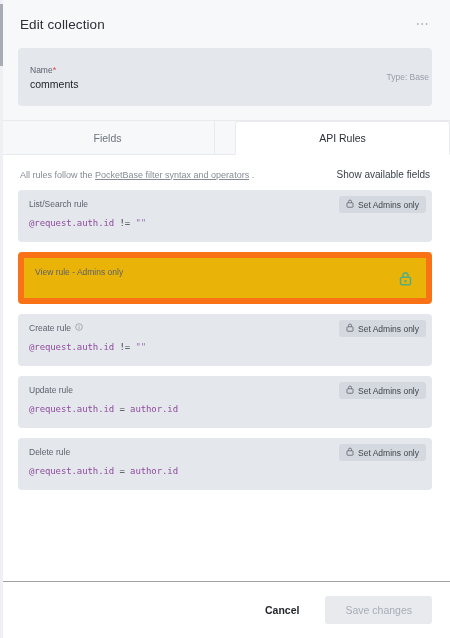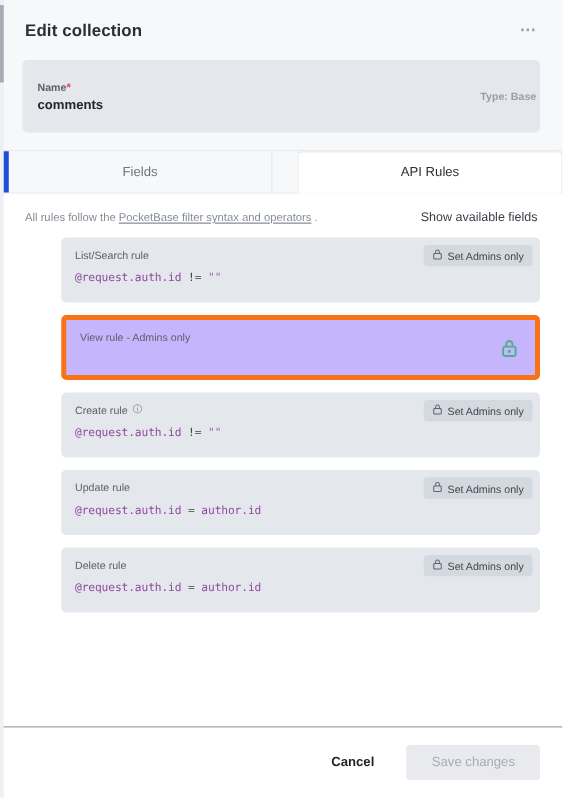--- a/index.html
+++ b/index.html
@@ -31,21 +31,20 @@
     left: 0; top: 4px;
     width: 3px; height: 62px;
     background: #a8adb5;
   }
 
   
   .header {
     background: #f7f8fa;
     border-bottom: 1px solid #e8eaed;
     padding: 0 0 14px 0;
-    font-weight: bold;
   }
   .header-bar {
     height: 48px;
     display: flex;
     align-items: center;
     padding: 0 16px 0 20px;
   }
   .header-title {
     font-size: 13.5px;
     color: #2c2f35;
@@ -101,21 +100,21 @@
   .tab {
     flex: 1;
     display: flex;
     align-items: center;
     justify-content: center;
     font-size: 10.5px;
     color: #6e747d;
     cursor: pointer;
     border-right: 1px solid #e8eaed;
   }
-  .tab:first-child { border-left: 7px solid #1d4ed8; }
+  .tab:first-child { border-left: 1px solid #1d4ed8; }
   .tab.active {
     background: #ffffff;
     color: #2c2f35;
     border-top: 1px solid #e8eaed;
     border-left: 1px solid #e8eaed;
     border-right: 1px solid #e8eaed;
     border-bottom: 1px solid #ffffff;
     margin-bottom: -1px;
     border-radius: 3px 3px 0 0;
     margin-left: 20px;
@@ -123,21 +122,21 @@
 
   
   .body {
     flex: 1;
     background: #ffffff;
     padding: 0 18px;
     overflow: hidden;
   }
   .hint-row {
     display: flex;
-    align-items: flex-start;
+    align-items: center;
     justify-content: space-between;
     padding: 14px 2px 10px 2px;
   }
   .hint-text {
     font-size: 9px;
     color: #868c95;
   }
   .hint-link {
     color: #868c95;
     text-decoration: underline;
@@ -150,25 +149,24 @@
   }
 
   
   .rule {
     position: relative;
     background: #e4e7ec;
     border-radius: 4px;
     margin-bottom: 10px;
     padding: 9px 11px 0 11px;
     min-height: 52px;
-    margin-left: 31px;
   }
   .rule.locked {
-    background: #c4b5fd;
-    border: 4px solid #f97316;
+    background: #eab308;
+    border: 6px solid #f97316;
     min-height: 52px;
   }
   .rule-label {
     font-size: 8.5px;
     color: #5c626c;
     display: flex;
     align-items: center;
     gap: 4px;
   }
   .rule-code {

